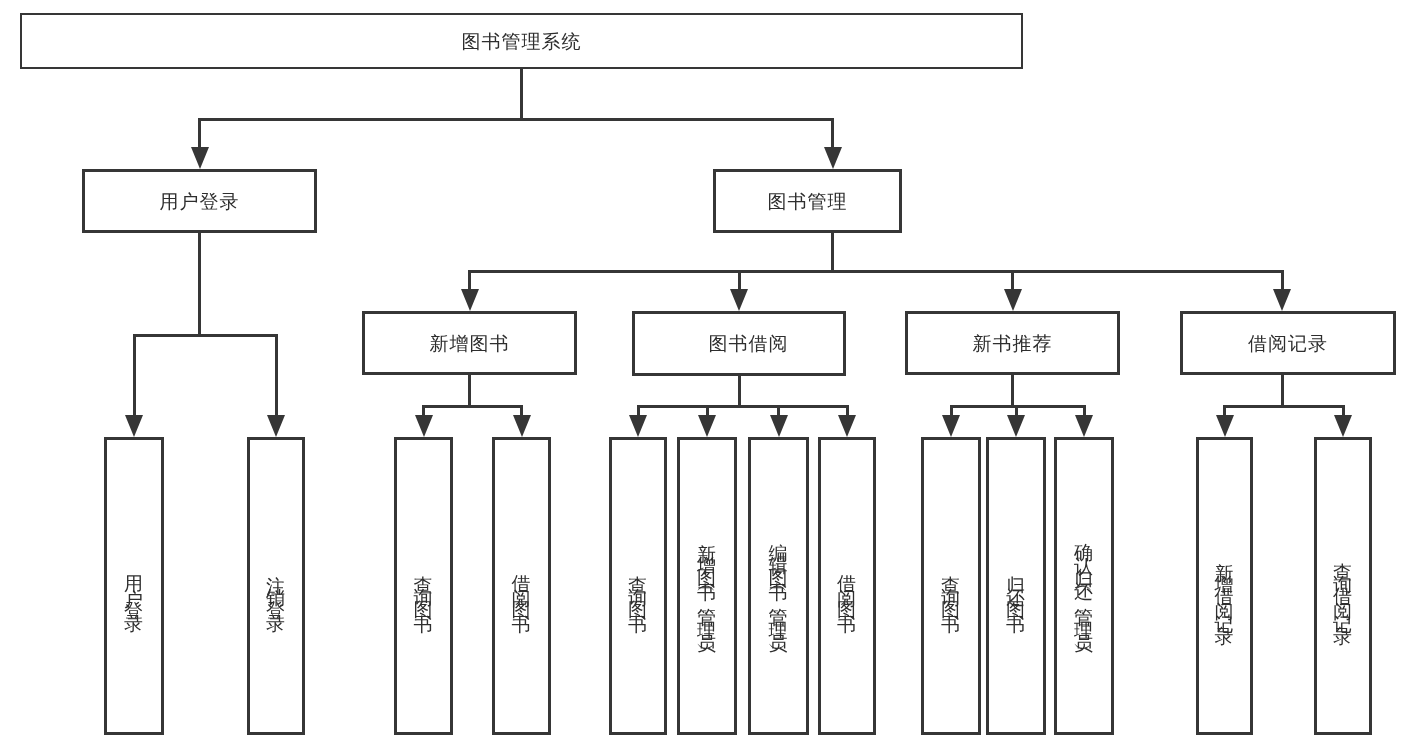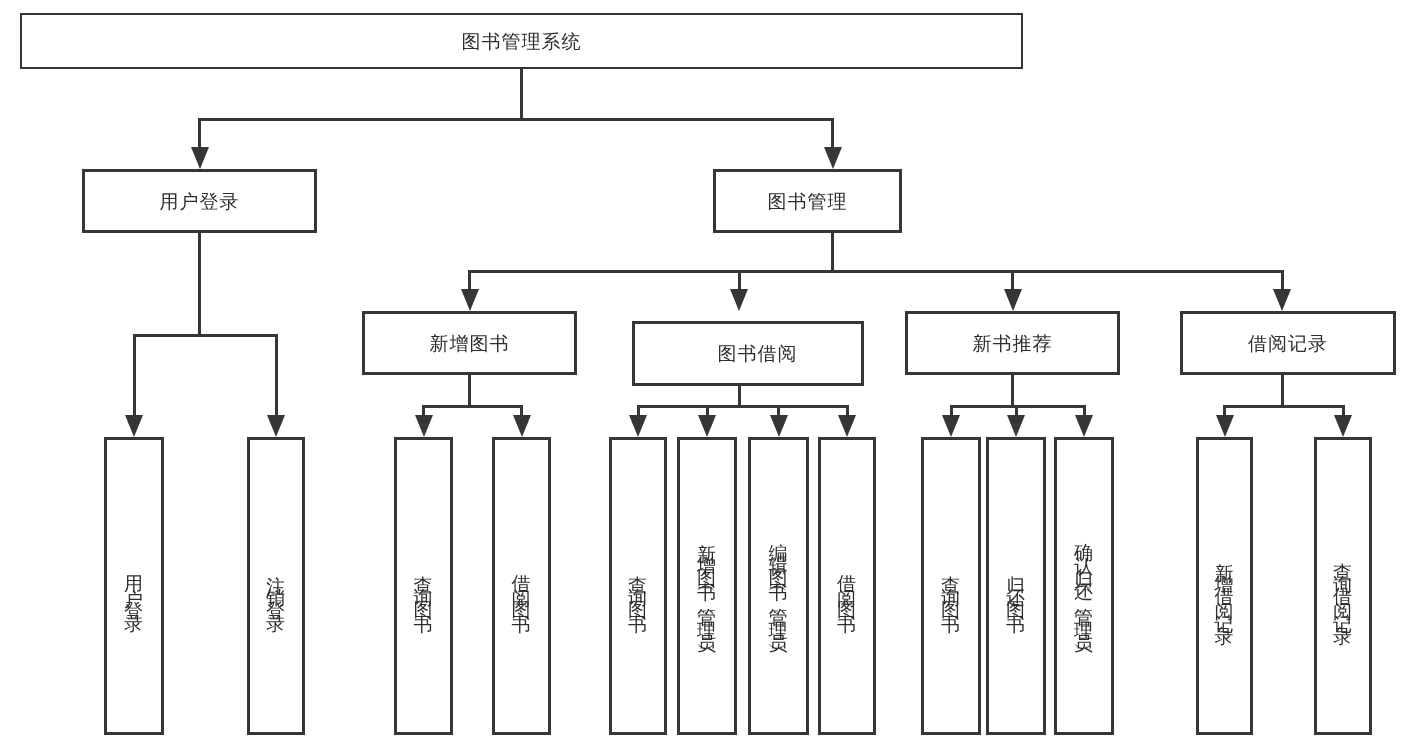--- a/index.html
+++ b/index.html
@@ -71,21 +71,21 @@
     </div>
     <div class="node h" style="left: 82px; top: 169px; width: 235px; height: 64px;">
       <span class="label">用户登录</span>
     </div>
     <div class="node h" style="left: 713px; top: 169px; width: 189px; height: 64px;">
       <span class="label">图书管理</span>
     </div>
     <div class="node h" style="left: 362px; top: 311px; width: 215px; height: 64px;">
       <span class="label">新增图书</span>
     </div>
-    <div class="node h" style="left: 632px; top: 321px; width: 232px; height: 65px; padding-left: 19px;">
+    <div class="node h" style="left: 632px; top: 311px; width: 214px; height: 65px; padding-left: 19px;">
       <span class="label">图书借阅</span>
     </div>
     <div class="node h" style="left: 905px; top: 311px; width: 215px; height: 64px;">
       <span class="label">新书推荐</span>
     </div>
     <div class="node h" style="left: 1174px; top: 311px; width: 216px; height: 64px; margin-left: 6px;">
       <span class="label">借阅记录</span>
     </div>
     <div class="node v" style="left: 104px; top: 437px; width: 60px; height: 298px;">
       <span class="label">用户登录</span>

